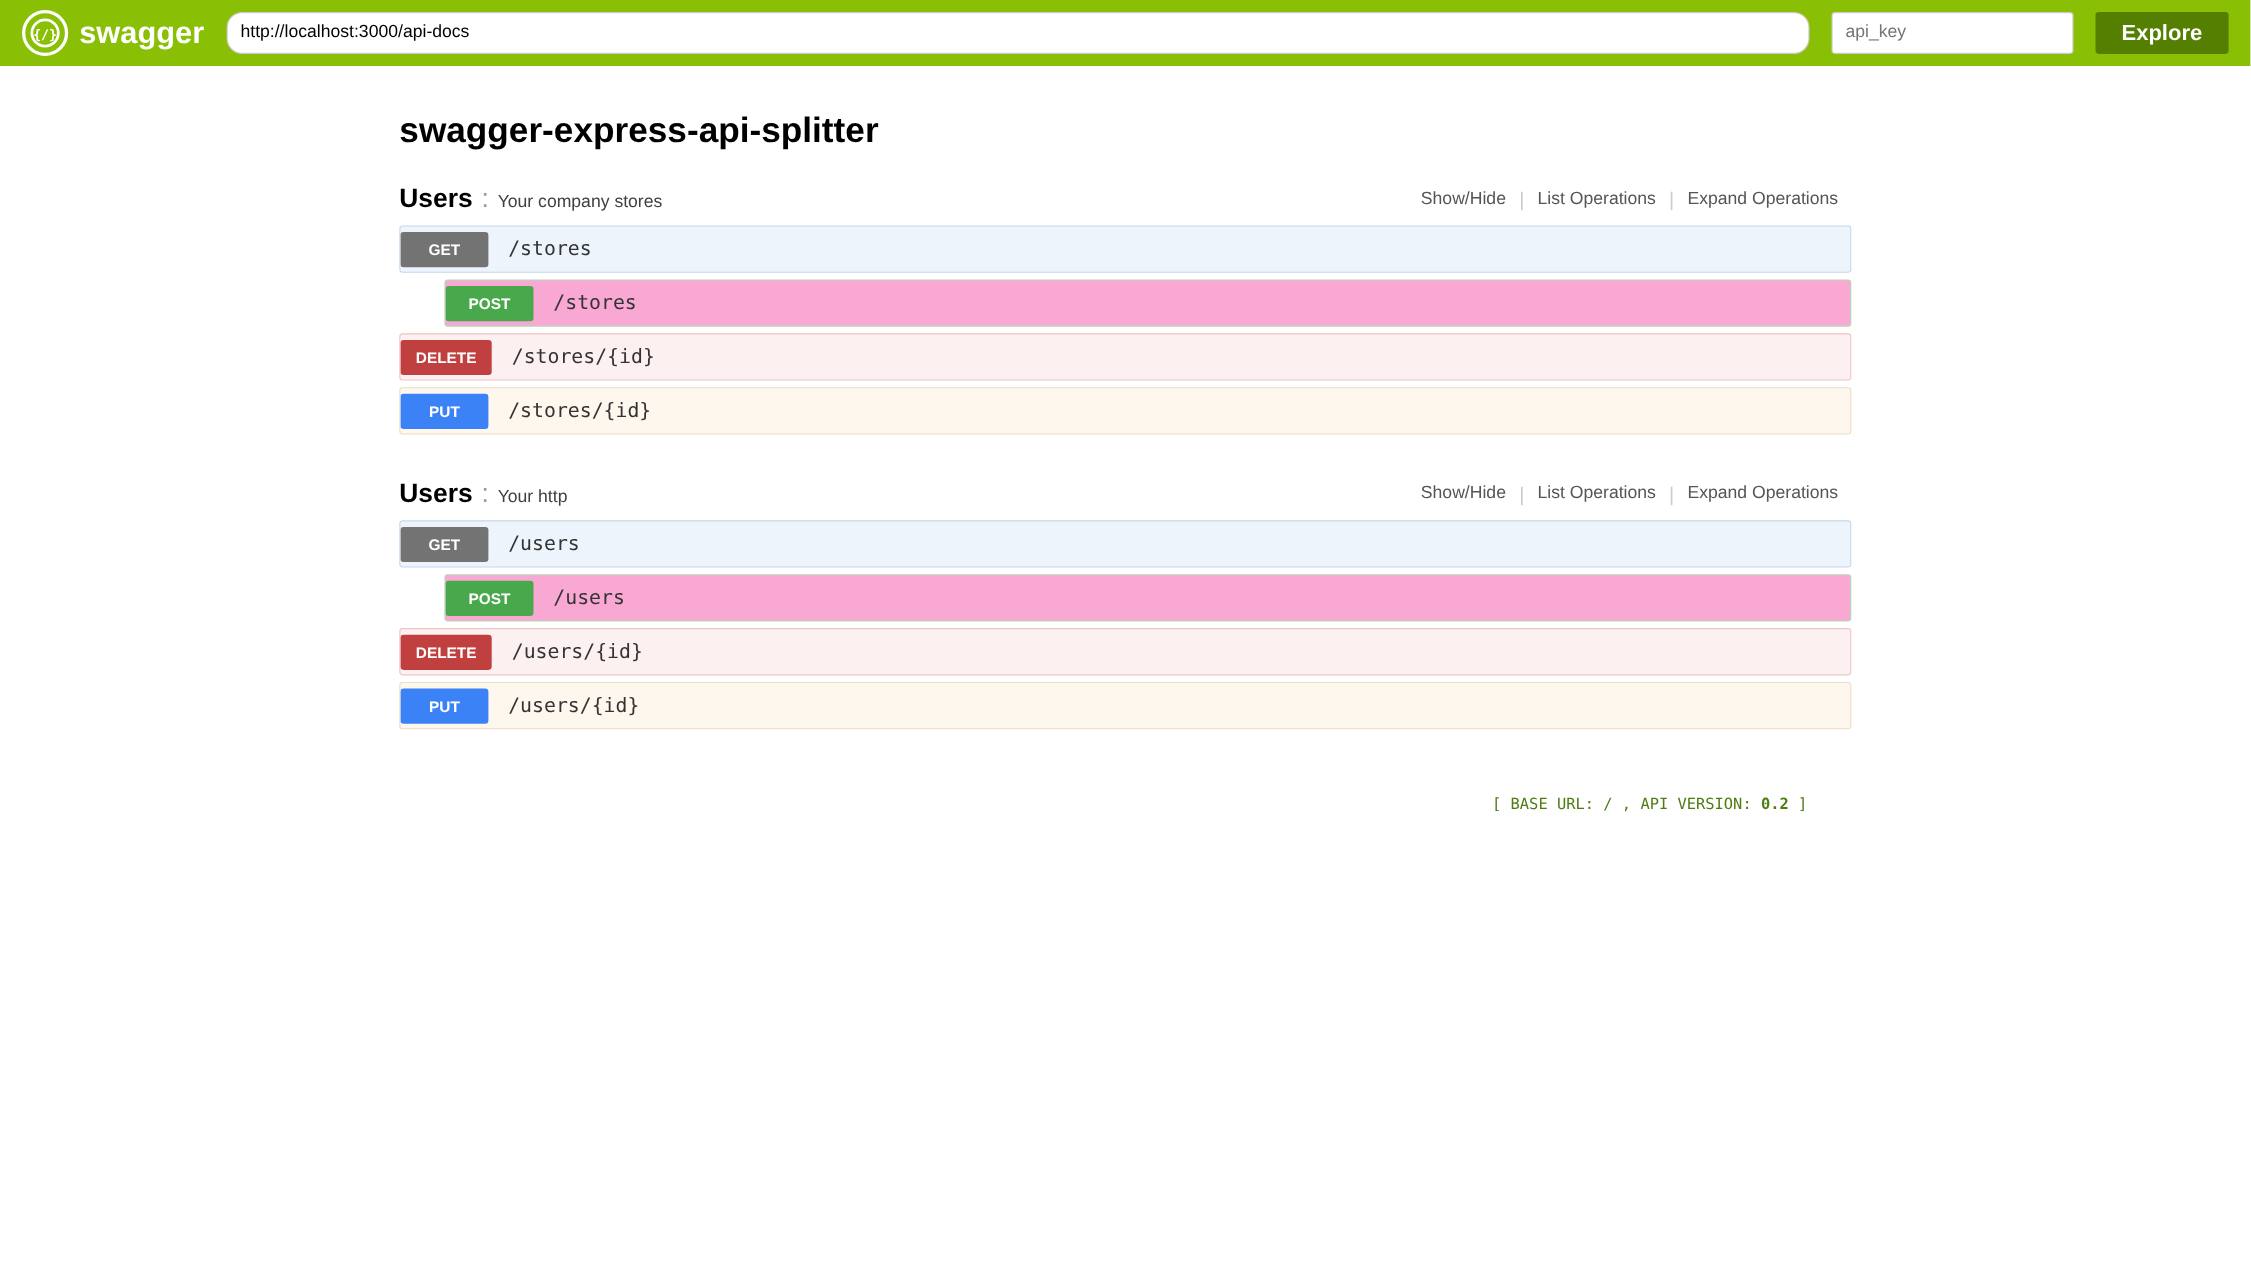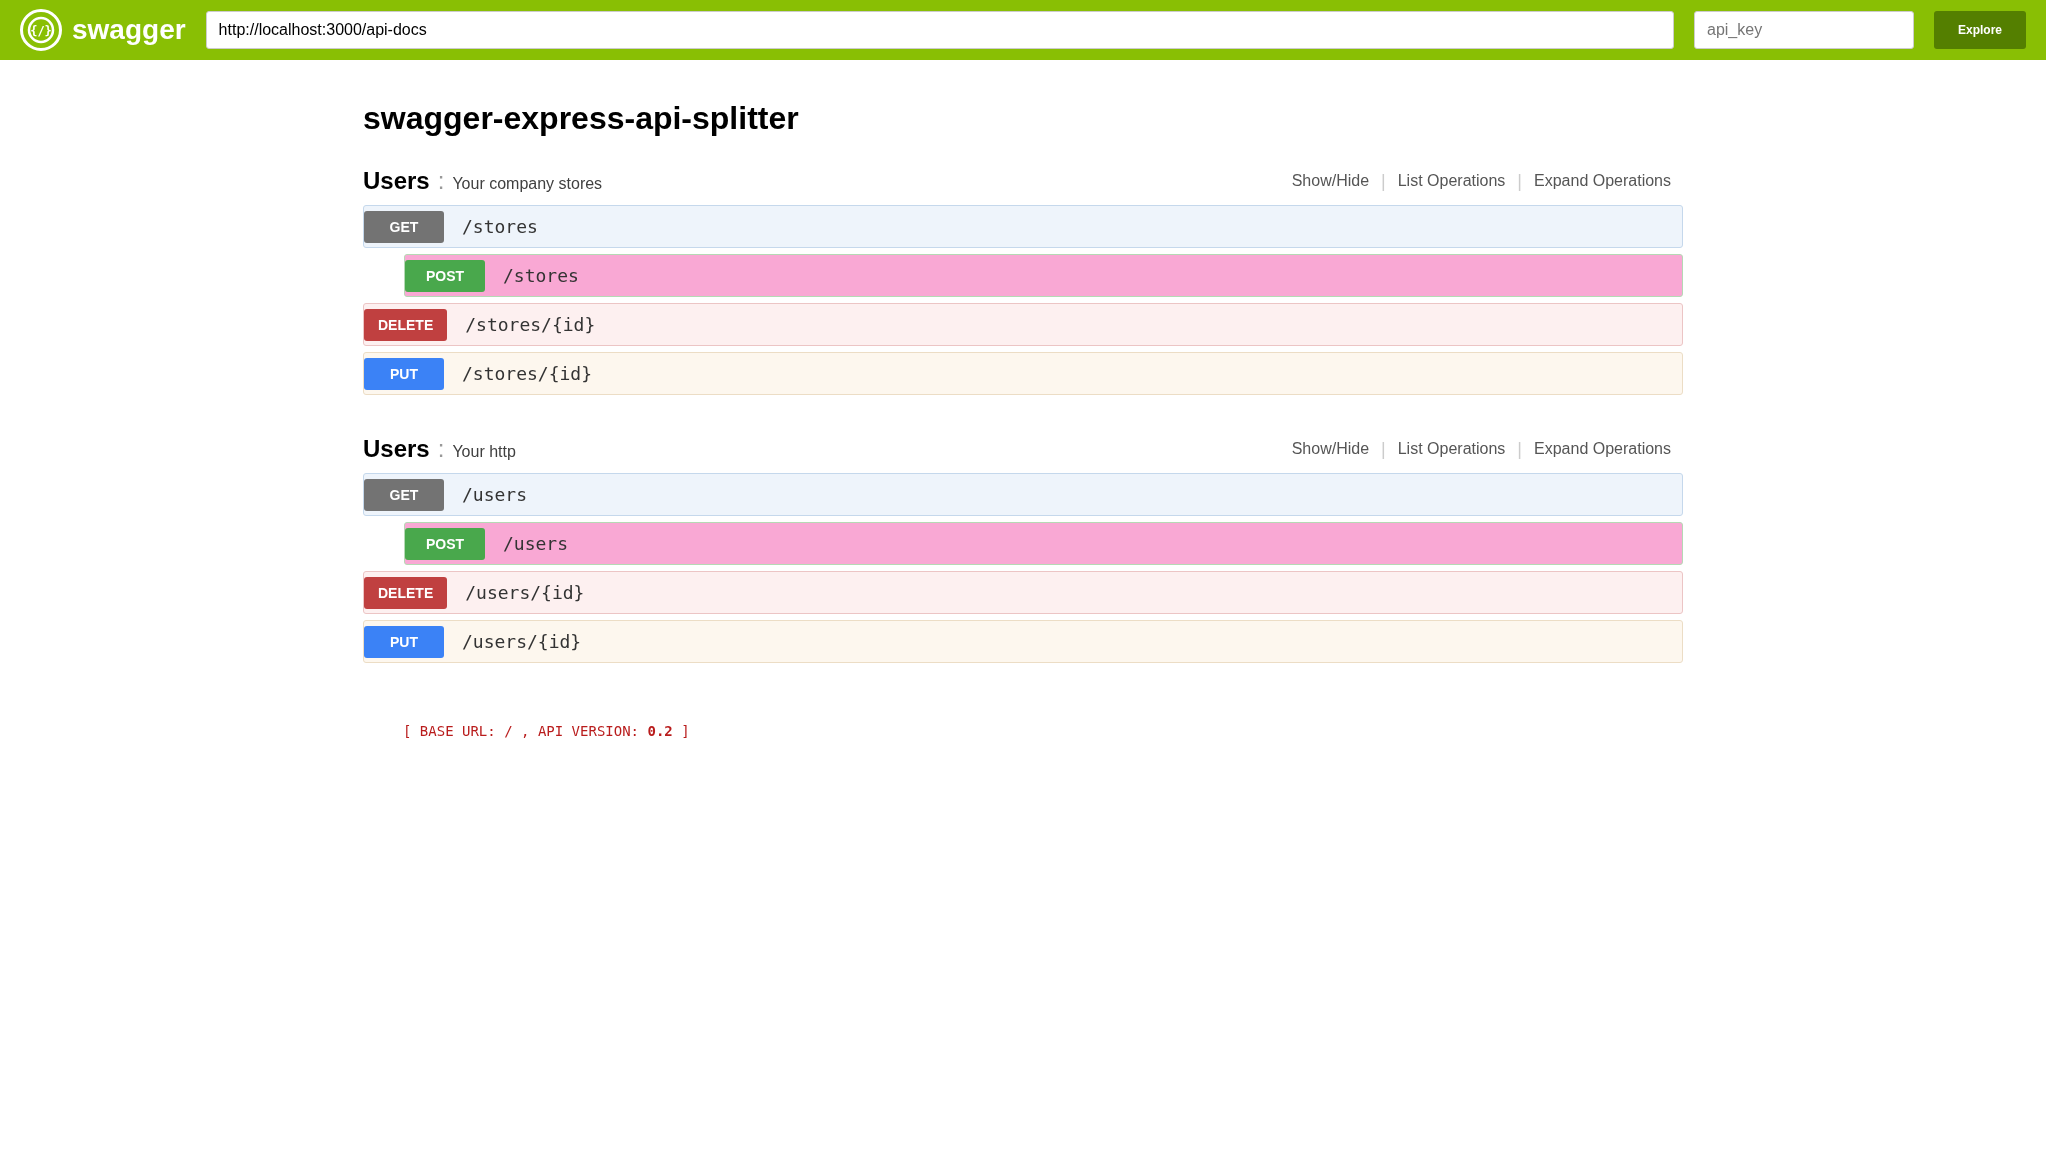--- a/index.html
+++ b/index.html
@@ -35,40 +35,40 @@
       font-weight: bold;
       color: white;
       flex-shrink: 0;
     }
     #url-input {
       flex: 1;
       height: 38px;
       padding: 0 12px;
       font-size: 16px;
       border: 1px solid #ccc;
-      border-radius: 3px;
+      border-radius: 14px;
       outline: none;
     }
     #api-key-input {
       width: 220px;
       height: 38px;
       padding: 10px 12px;
       font-size: 16px;
       border: 1px solid #ccc;
       border-radius: 3px;
       outline: none;
       color: #999;
     }
     #explore-button {
       background: #547f00;
       color: white;
       border: none;
       padding: 0 24px;
       height: 38px;
-      font-size: 12px;
+      font-size: 20px;
       font-weight: bold;
       border-radius: 3px;
       cursor: pointer;
     }
 
     
     #main {
       max-width: 1400px;
       margin: 0 auto;
       padding: 40px 40px 40px 40px;
@@ -170,22 +170,23 @@
 
     .row-get { background: #eef4fb; border: 1px solid #c5d8ec; }
     .row-post { background: #f9a8d4; border: 1px solid #b5d9b5; margin-left: 41px; }
     .row-delete { background: #fdf0f0; border: 1px solid #ecc5c5; }
     .row-put { background: #fdf7ee; border: 1px solid #ecddc5; }
 
     
     #footer {
       padding: 20px 40px;
       font-size: 14px;
-      color: #b91c1c;
+      color: #4d7c0f;
       font-family: monospace;
+      text-align: right;
     }
   </style>
 </head>
 <body>
 
 <div id="header">
   <div id="logo-area">
     <div id="logo-icon">
       <svg width="28" height="28" viewBox="0 0 28 28" fill="none">
         <circle cx="14" cy="14" r="12" stroke="white" stroke-width="2.5" fill="none"></circle>

